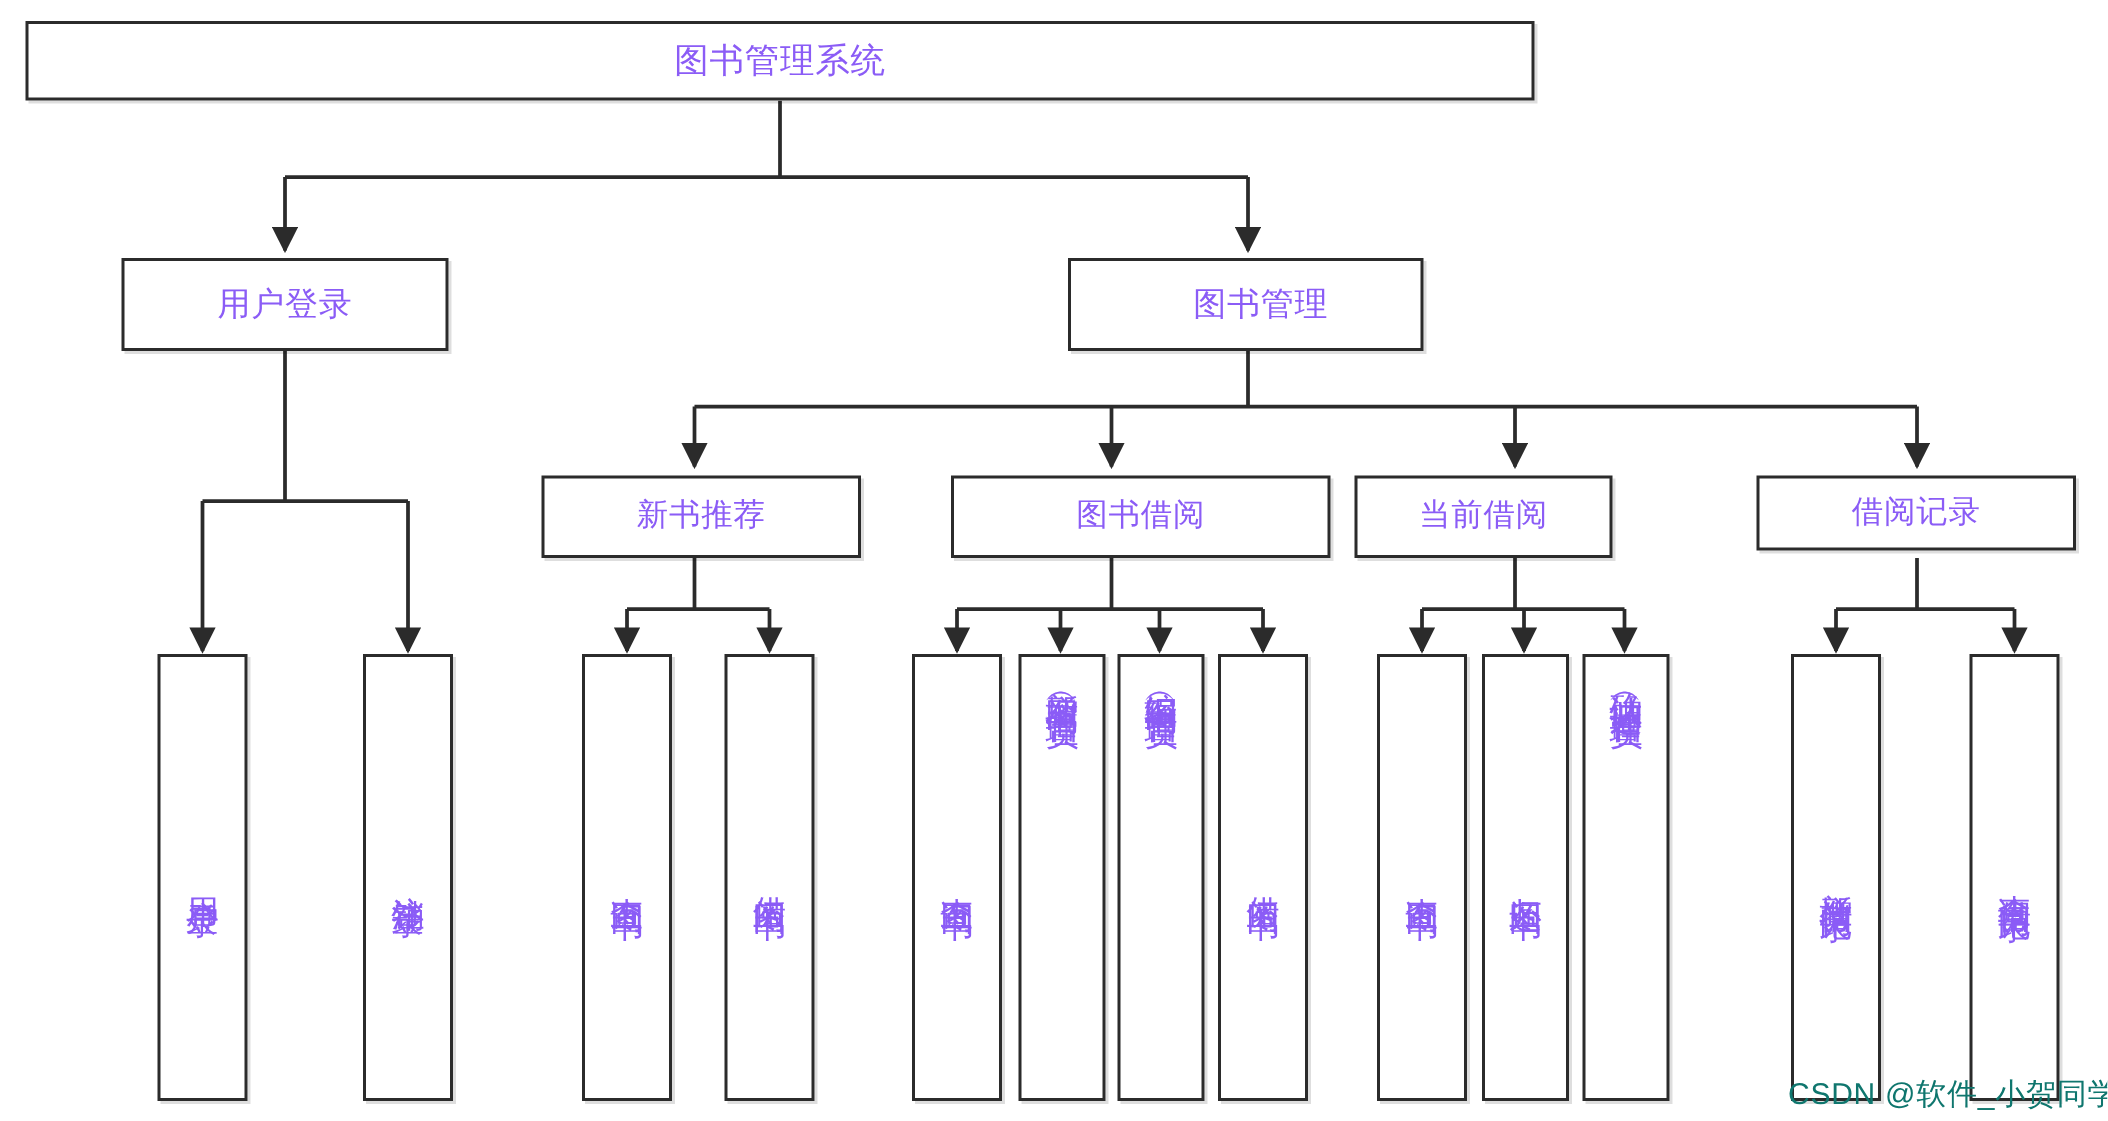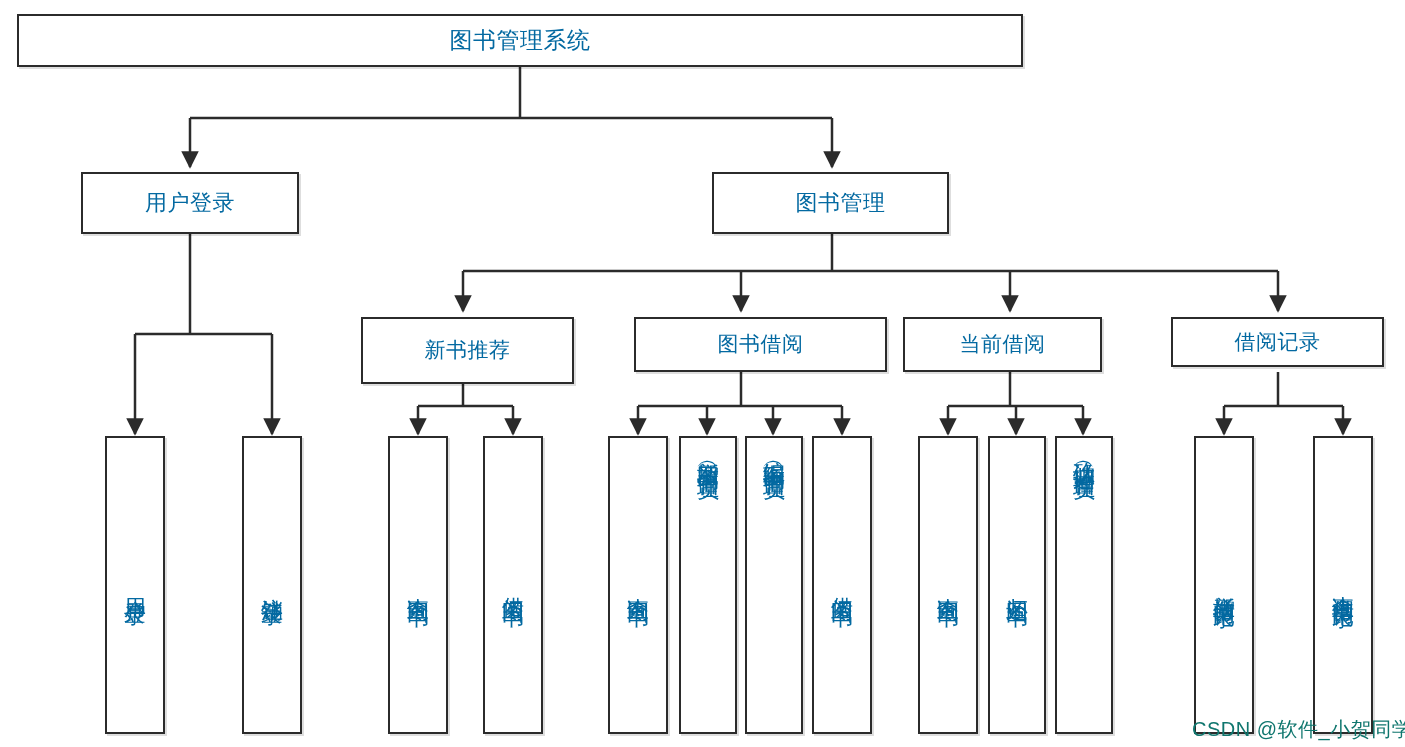--- a/index.html
+++ b/index.html
@@ -29,21 +29,21 @@
     position: absolute;
     box-sizing: border-box;
     background: #ffffff;
     border: 2px solid #2b2b2b;
     display: flex;
     align-items: center;
     justify-content: center;
     box-shadow: 2px 2px 0 rgba(0,0,0,0.13);
   }
   .node .label {
-    color: #0369a1;
+    color: #8b5cf6;
     text-align: right;
     line-height: 1.18;
     letter-spacing: 0.5px;
   }
   
   .node.root .label { font-size: 23px; }
   
   .node.h2 .label { font-size: 22px; }
   .node.h3 .label { font-size: 21px; }
   
@@ -132,27 +132,27 @@
     <span class="label">图书管理系统</span>
   </div>
 
   <div class="node h2" style="left:81px; top:172px; width:218px; height:62px;">
     <span class="label">用户登录</span>
   </div>
   <div class="node h2" style="left:712px; top:172px; width:237px; height:62px;padding-left:20px;">
     <span class="label">图书管理</span>
   </div>
 
-  <div class="node h3" style="left:361px; top:317px; width:213px; height:67px;">
+  <div class="node h3" style="left:361px; top:317px; width:213px; height:55px;">
     <span class="label">新书推荐</span>
   </div>
   <div class="node h3" style="left:634px; top:317px; width:253px; height:55px;">
     <span class="label">图书借阅</span>
   </div>
-  <div class="node h3" style="left:903px; top:317px; width:199px; height:55px;">
+  <div class="node h3" style="left:903px; top:317px; width:172px; height:55px;">
     <span class="label">当前借阅</span>
   </div>
   <div class="node h3" style="left:1171px; top:317px; width:213px; height:50px;">
     <span class="label">借阅记录</span>
   </div>
 
   <div class="node leaf mid" style="left:105px; top:436px; width:60px; height:298px;">
     <span class="label">用户登录</span>
   </div>
   <div class="node leaf mid" style="left:242px; top:436px; width:60px; height:298px;">

